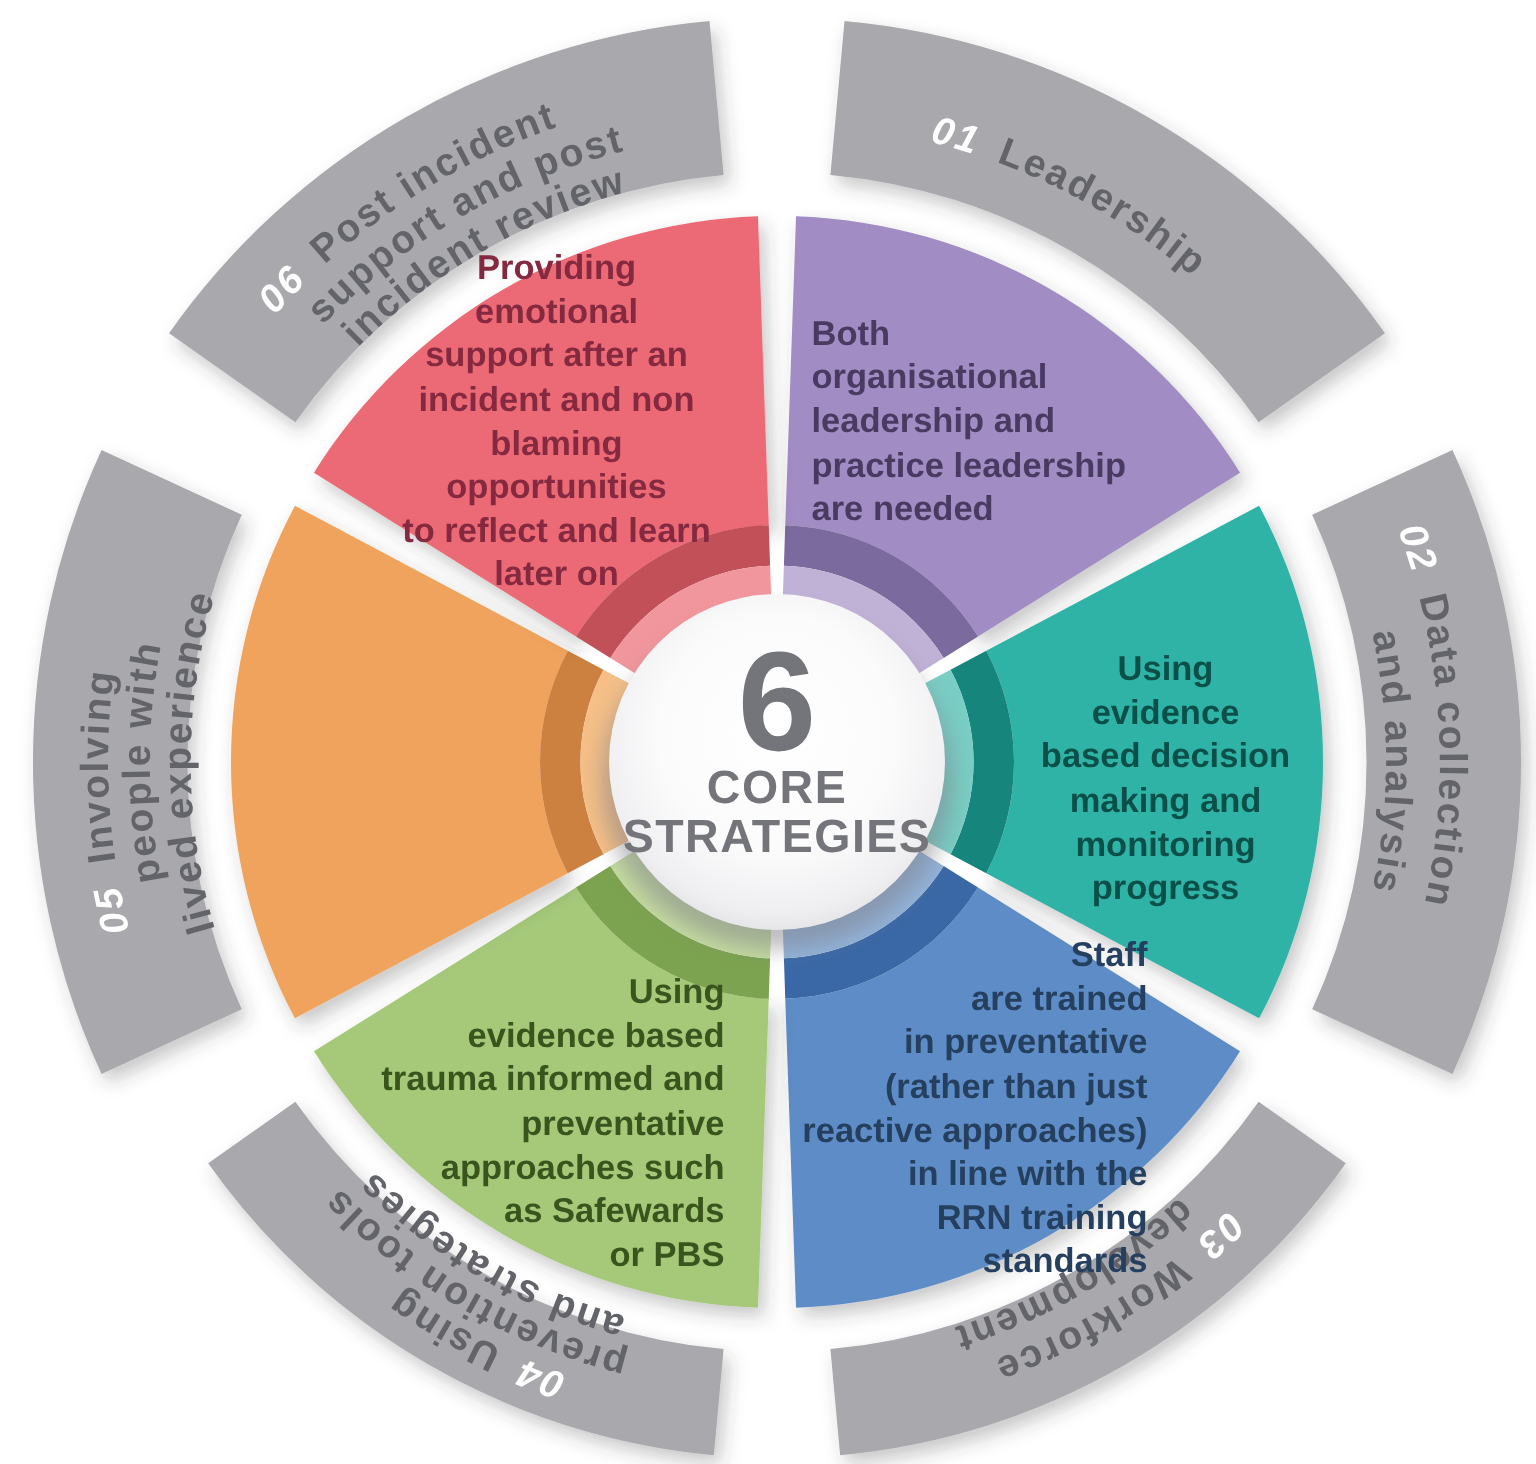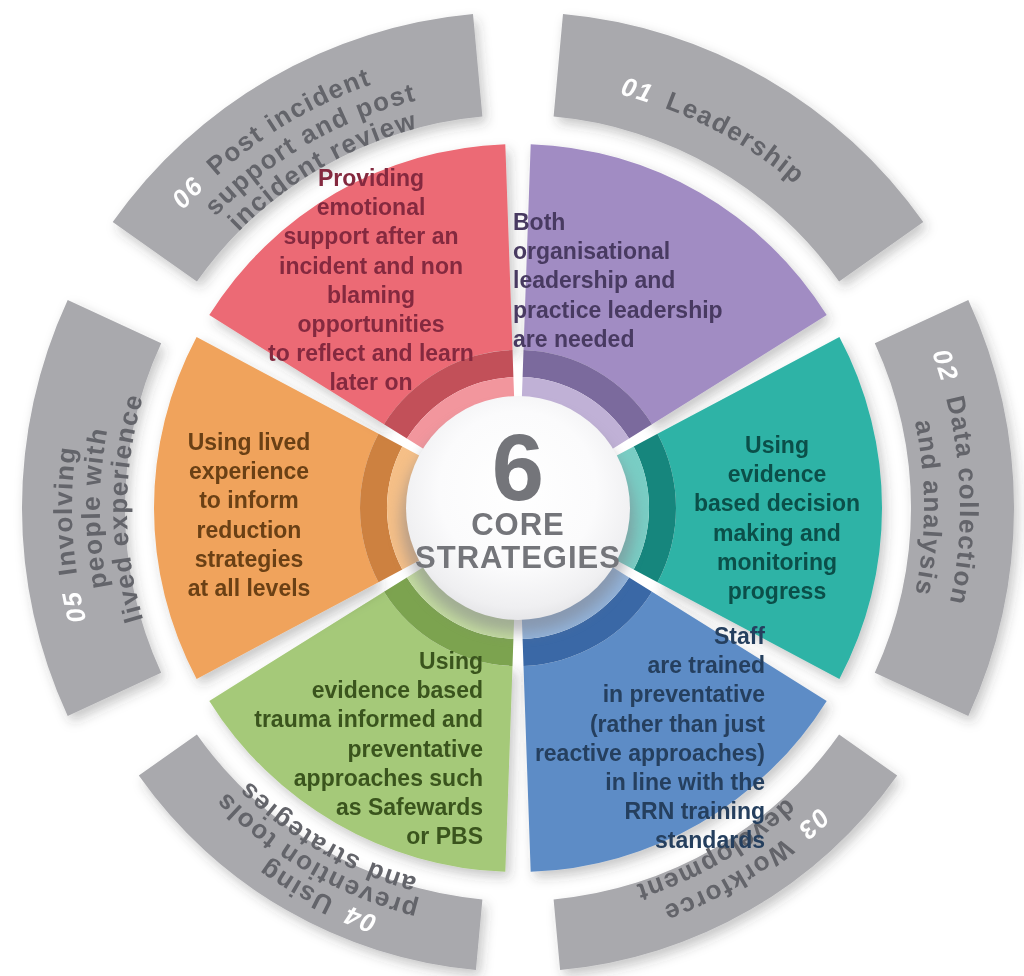--- a/index.html
+++ b/index.html
@@ -10,21 +10,21 @@
               fill:#63646a;letter-spacing:1.5px;}
   .ring-num{fill:#ffffff;font-style:italic;}
   .center-num{font-family:"Liberation Sans",sans-serif;font-weight:bold;font-size:94px;
               fill:#74757a;text-anchor:middle;}
   .center-word{font-family:"Liberation Sans",sans-serif;font-weight:bold;font-size:31px;
                fill:#74757a;letter-spacing:1px;text-anchor:middle;}
   .desc-layer{position:absolute;left:0;top:0;width:1024px;height:976px;pointer-events:none;}
   .desc{position:absolute;transform:translate(-50%,-50%);white-space:pre-line;
         font-weight:bold;font-size:23px;line-height:1.27;
         font-family:"Liberation Sans",sans-serif;}
-  .d0{left:620px;top:281px;width:214px;text-align:left;}
+  .d0{left:648px;top:281px;width:214px;text-align:left;}
   .d1{left:777px;top:519px;width:182px;text-align:center;}
   .d2{left:644px;top:739px;width:242px;text-align:right;}
   .d3{left:362px;top:749px;width:242px;text-align:right;}
   .d4{left:249px;top:516px;width:164px;text-align:center;}
   .d5{left:371px;top:281px;width:222px;text-align:center;}
 </style>
 </head>
 <body>
 
 <div class="stage">
@@ -130,26 +130,20 @@
 in line with the
 RRN training
 standards</div>
     <div class="desc d3" style="color: rgb(58, 84, 29);">Using
 evidence based
 trauma informed and
 preventative
 approaches such
 as Safewards
 or PBS</div>
-    <div class="desc d4" style="color: rgb(106, 64, 21);">Using lived
-experience
-to inform
-reduction
-strategies
-at all levels</div>
     <div class="desc d5" style="color: rgb(132, 41, 63);">Providing
 emotional
 support after an
 incident and non
 blaming opportunities
 to reflect and learn
 later on</div>
   </div>
 </div>
 

